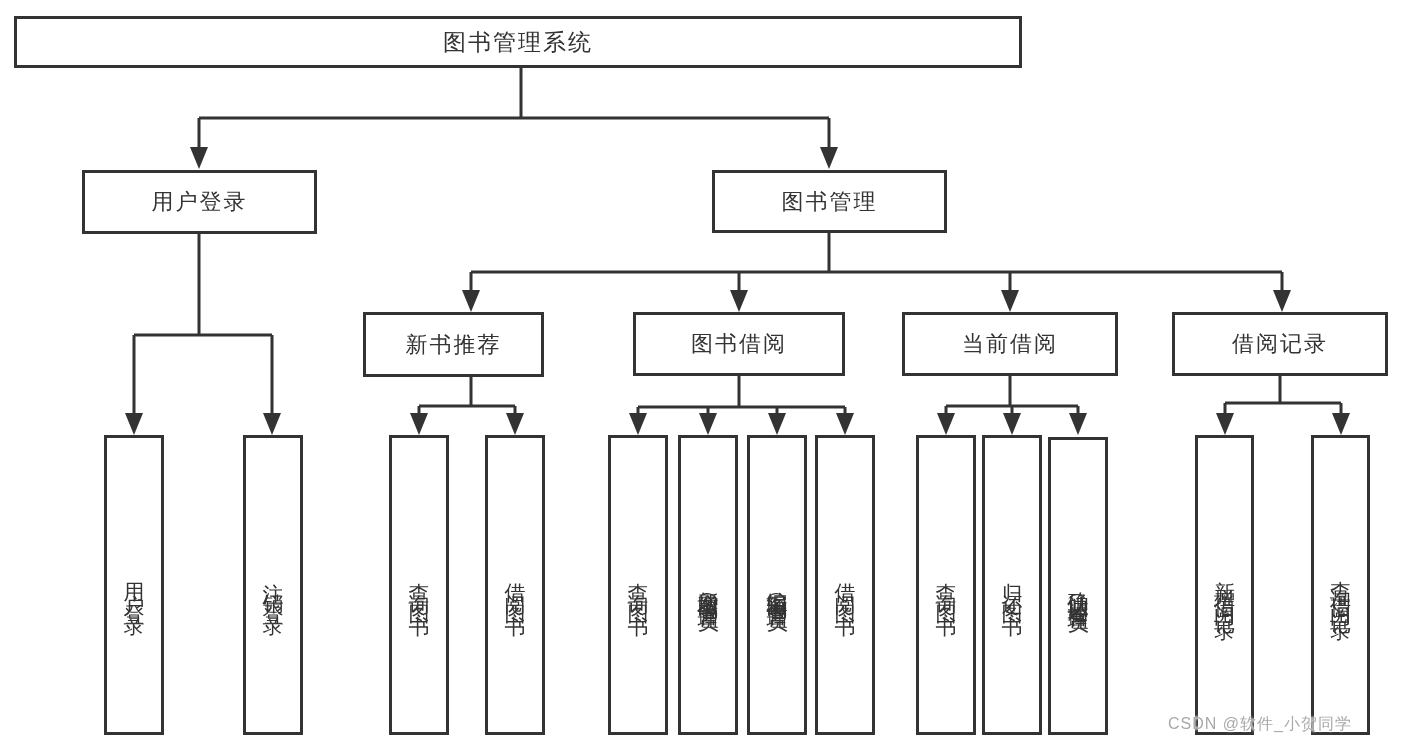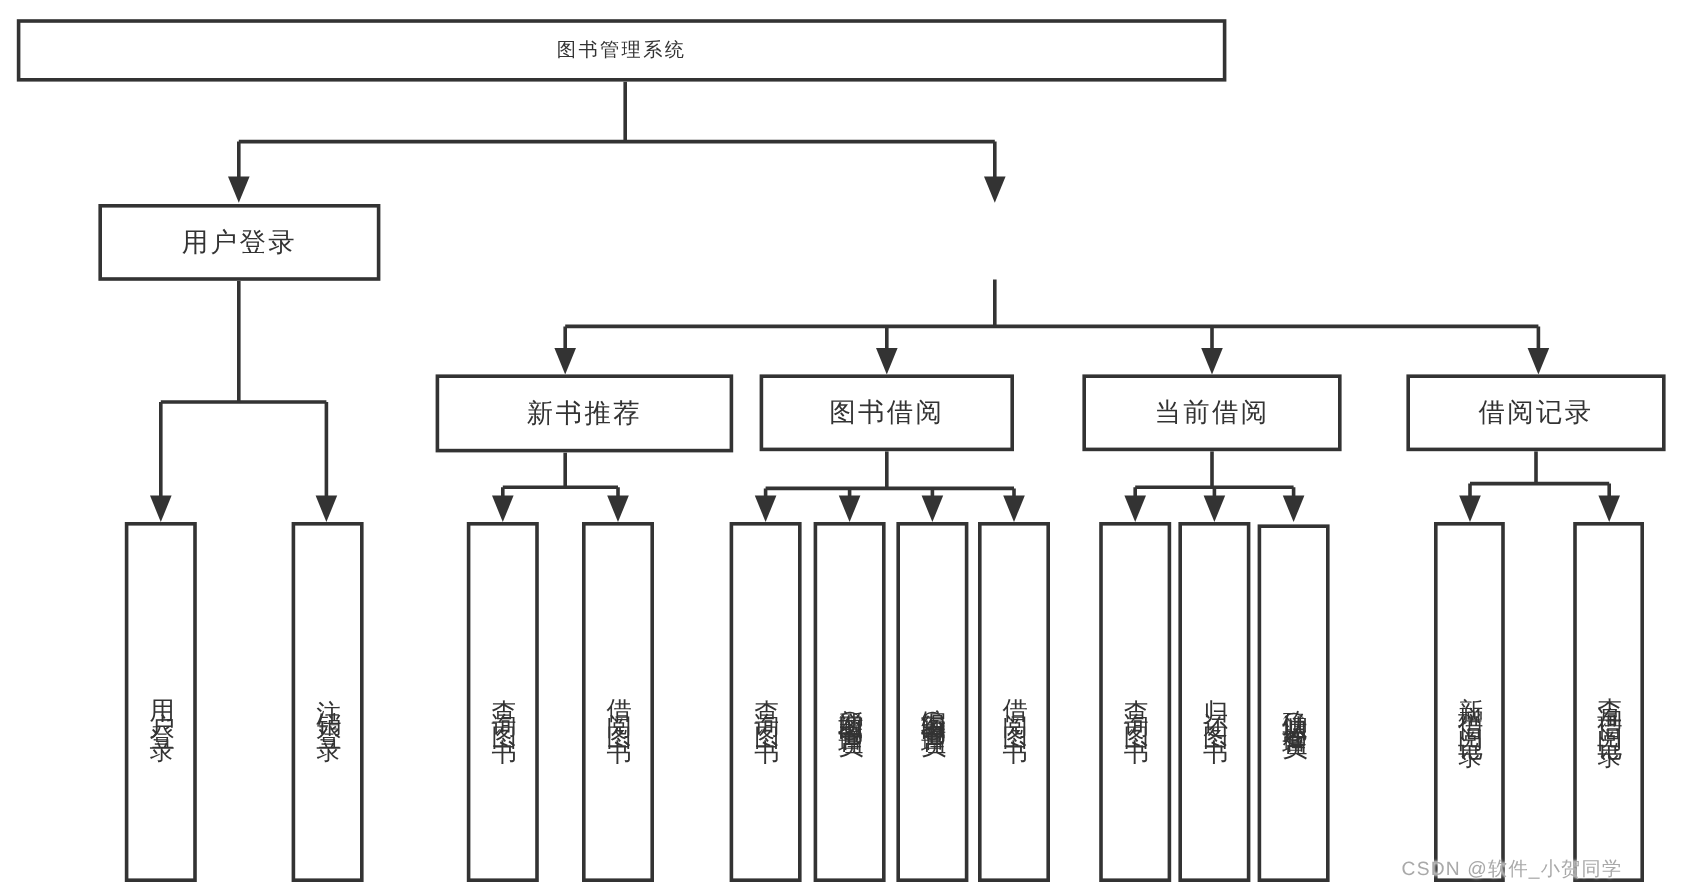--- a/index.html
+++ b/index.html
@@ -17,21 +17,21 @@
   .node{
     position:absolute;
     box-sizing:border-box;
     background:var(--background,#fff);
     border:3px solid var(--line,#333);
     display:flex;align-items:center;justify-content:center;
     font-size:22px;letter-spacing:2px;
     color:var(--text,#333);
     z-index:2;
   }
-  .node--root{font-size:16px;}
+  .node--root{font-size:23px;}
   .leaf{
     writing-mode:vertical-rl;
     text-orientation:mixed;
     font-size:21px;
     letter-spacing:11px;
     padding-top:6px;
   }
   .leaf--6{letter-spacing:8px;}
   .leaf--10{letter-spacing:3px;padding-top:4px;}
   .watermark{
@@ -82,22 +82,23 @@
     <polygon points="1069,413 1087,413 1078,435"></polygon>
 
     <path d="M1280 376 V403 M1225 403 H1341 M1225 403 V414 M1341 403 V414"></path>
     <polygon points="1216,413 1234,413 1225,435"></polygon>
     <polygon points="1332,413 1350,413 1341,435"></polygon>
   </svg>
 
   <div class="node node--root" style="left:14px;top:16px;width:1008px;height:52px;">图书管理系统</div>
 
   <div class="node" style="left:82px;top:170px;width:235px;height:64px;">用户登录</div>
+  <div class="node" style="left:712px;top:170px;width:235px;height:63px;">图书管理</div>
 
-  <div class="node" style="left:363px;top:312px;width:248px;height:65px;">新书推荐</div>
+  <div class="node" style="left:363px;top:312px;width:181px;height:65px;">新书推荐</div>
   <div class="node" style="left:902px;top:312px;width:216px;height:64px;">当前借阅</div>
   <div class="node" style="left:633px;top:312px;width:212px;height:64px;">图书借阅</div>
   <div class="node" style="left:1172px;top:312px;width:216px;height:64px;">借阅记录</div>
 
   <div class="node leaf" style="left:104px;top:435px;width:60px;height:300px;">用户登录</div>
   <div class="node leaf" style="left:243px;top:435px;width:60px;height:300px;">注销登录</div>
 
   <div class="node leaf" style="left:389px;top:435px;width:60px;height:300px;">查询图书</div>
   <div class="node leaf" style="left:485px;top:435px;width:60px;height:300px;">借阅图书</div>
 

